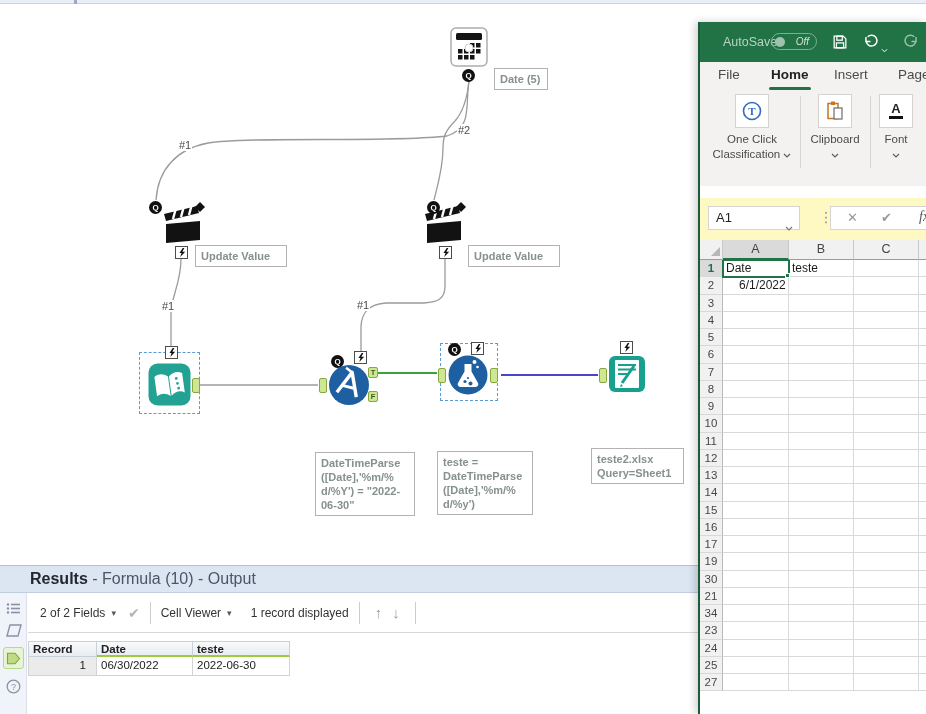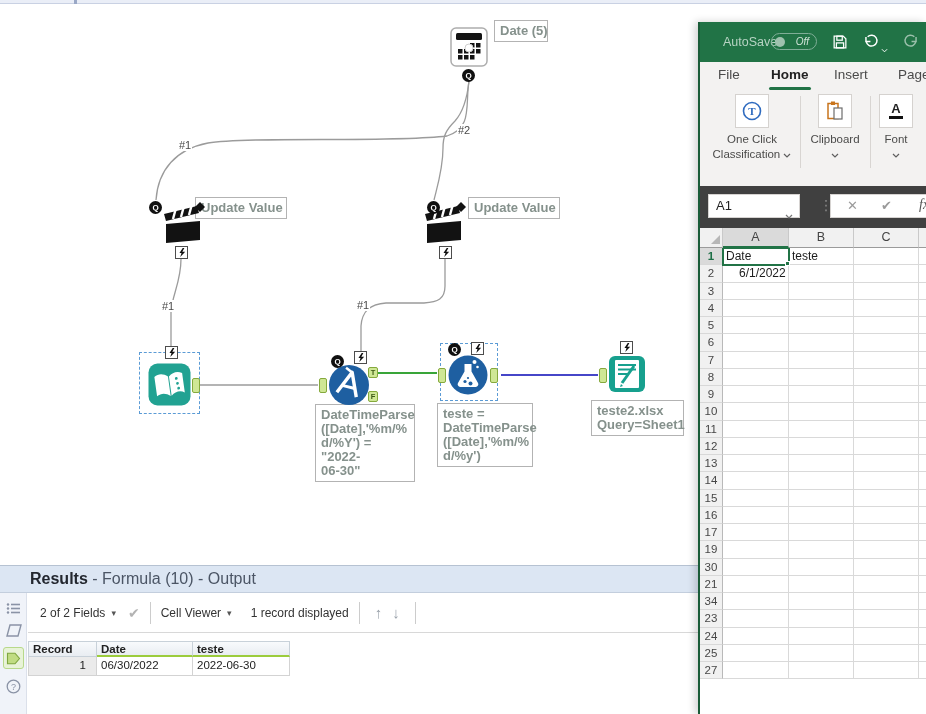--- a/index.html
+++ b/index.html
@@ -9,22 +9,22 @@
 
   
   #canvas { position:absolute; left:0; top:0; width:926px; height:714px; background:#fff; }
   .canvas-topstrip { position:absolute; left:0; top:0; width:926px; height:4px;
                      background:#eaeef7; border-bottom:1px solid #c9d1e3; }
   .canvas-tick { position:absolute; left:74px; top:0; width:3px; height:4px; background:#9aa8c6; }
   #wires { position:absolute; left:0; top:0; }
 
   .tool-label, .annotation {
     position:absolute; background:#fff; border:1px solid #b3b3b3;
-    font-size:13px; font-weight:bold; color:#85918c; line-height:14px;
-    padding:3px 5px; white-space:nowrap;
+    font-size:11px; font-weight:bold; color:#85918c; line-height:14px;
+    padding:3px 5px; white-space:nowrap;margin-top:48px;
   }
   .annotation { white-space:normal; }
   .wire-label { position:absolute; font-size:11px; color:#4a4a4a; background:#fff; padding:0 1px; }
 
   .q-anchor { position:absolute; width:13px; height:13px; border-radius:50%;
               background:#101010; color:#fff; font-size:8px; font-weight:bold;
               text-align:center; line-height:13px; z-index:5; }
   .bolt-anchor { position:absolute; width:13px; height:13px; background:#fff;
                  border:1px solid #4c4c4c; z-index:5; display:flex; align-items:center; justify-content:center; }
   .green-tab { position:absolute; width:8px; height:15px; background:#cfe795;
@@ -78,21 +78,21 @@
   .xl-tab { position:absolute; top:5px; }
   .xl-tab.active { font-weight:bold; color:#222; }
   .xl-tab-underline { position:absolute; left:69px; top:25px; width:42px; height:3px;
                       background:#217346; border-radius:2px; }
   .xl-ribbon { position:relative; height:96px; background:#f3f2f1; }
   .rb-group { position:absolute; top:2px; text-align:center; font-size:11.5px;
               color:#4b4b4a; line-height:15px; }
   .rb-btn { width:34px; height:34px; background:#fff; border:1px solid #d5d2cf;
             margin:2px auto 4px; display:flex; align-items:center; justify-content:center; }
   .rb-sep { position:absolute; top:6px; width:1px; height:72px; background:#d8d5d2; }
-  .xl-formula { position:relative; height:42px; background:#404040; }
+  .xl-formula { position:relative; height:42px; background:#fef9c3;margin-top:12px; }
   .xl-namebox { position:absolute; left:8px; top:8px; width:92px; height:24px; background:#fff;
                 border:1px solid #d6d3d1; font-size:13px; color:#222; line-height:22px;
                 padding-left:7px; }
   .xl-nb-caret { position:absolute; right:6px; top:9px; }
   .xl-dots { position:absolute; left:119px; top:11px; font-size:14px; color:#8a8a8a; }
   .xl-fbar { position:absolute; left:130px; top:8px; width:98px; height:24px; background:#fff;
              border:1px solid #d6d3d1; }
   .xl-fx { position:absolute; font-style:italic; font-family:"Liberation Serif",serif;
            font-size:14px; color:#555; top:2px; }
   .xl-colhead { display:flex; height:20px; background:#f1f1f1; font-size:12.5px; color:#444; }

